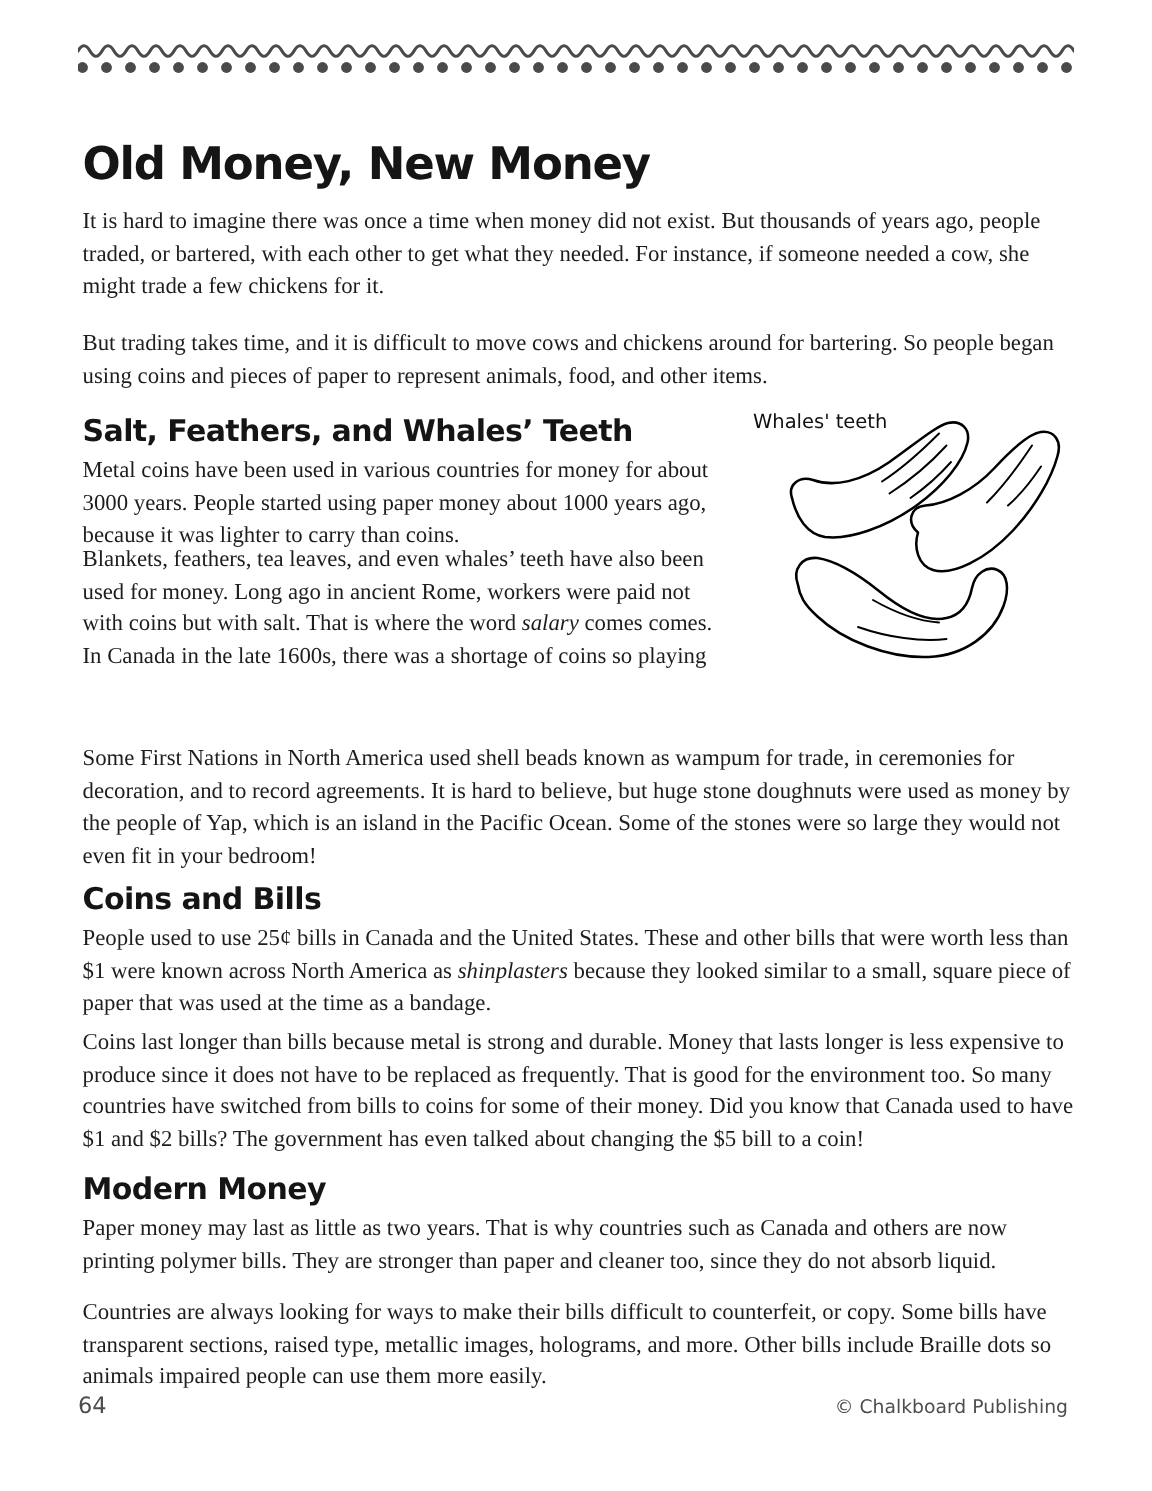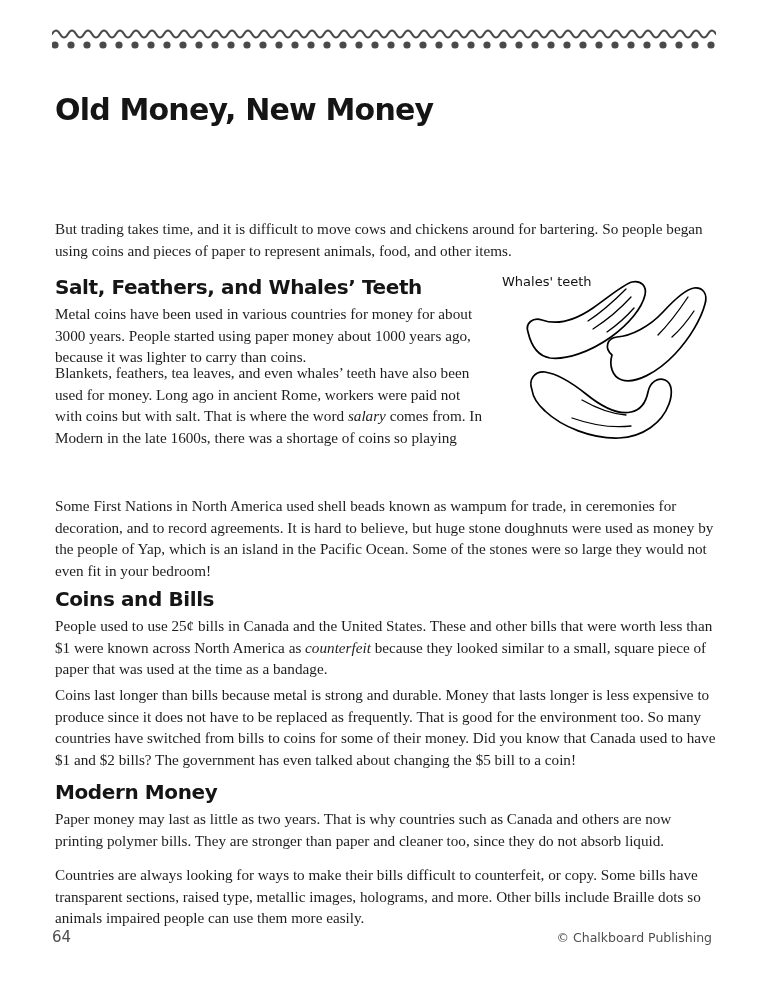--- a/index.html
+++ b/index.html
@@ -179,29 +179,30 @@
         <circle cx="611" cy="19" r="3.6"></circle>
           <circle cx="627" cy="19" r="3.6"></circle>
         <circle cx="643" cy="19" r="3.6"></circle>
           <circle cx="659" cy="19" r="3.6"></circle>
       </g>
     </svg>
   </div>
 
   <h1 class="doc-title">Old Money, New Money</h1>
 
+  <p class="para w-full" style="top:122px;">It is hard to imagine there was once a time when money did not exist. But thousands of years ago, people traded, or bartered, with each other to get what they needed. For instance, if someone needed a cow, she might trade a few chickens for it.</p>
 
   <p class="para w-full" style="top:203px;">But trading takes time, and it is difficult to move cows and chickens around for bartering. So people began using coins and pieces of paper to represent animals, food, and other items.</p>
 
   <h2 class="section-heading" style="top:258px;">Salt, Feathers, and Whales’ Teeth</h2>
 
   <p class="para w-narrow" style="top:288px;">Metal coins have been used in various countries for money for about 3000 years. People started using paper money about 1000 years ago, because it was lighter to carry than coins.</p>
 
   <div class="wrap-group" style="top:362px;">
-    <div class="narrow-part"><span>Blankets, feathers, tea leaves, and even whales’ teeth have also been used for money. Long ago in ancient Rome, workers were paid not with coins but with salt. That is where the word </span><i>salary</i><span> comes from. In Modern in the late 1600s, there was a shortage of coins so playing</span></div>
+    <div class="narrow-part"><span>Blankets, feathers, tea leaves, and even whales’ teeth have also been used for money. Long ago in ancient Rome, workers were paid not with coins but with salt. That is where the word </span><i>salary</i><span> comes comes. In Canada in the late 1600s, there was a shortage of coins so playing</span></div>
   </div>
 
   <p class="para w-full" style="top:480px;">Some First Nations in North America used shell beads known as wampum for trade, in ceremonies for decoration, and to record agreements. It is hard to believe, but huge stone doughnuts were used as money by the people of Yap, which is an island in the Pacific Ocean. Some of the stones were so large they would not even fit in your bedroom!</p>
 
   <div class="illus-label">Whales' teeth</div>
 
   <div class="illustration">
     <svg width="222" height="170" viewBox="0 0 222 170" xmlns="http://www.w3.org/2000/svg">
       <g fill="#ffffff" stroke="#000000" stroke-width="1.7" stroke-linejoin="round" stroke-linecap="round">
 
@@ -227,21 +228,21 @@
                  C164,151 145,165 121,166 C94,167 64,155 47,139
                  C38,131 35,125 34,118 Z"></path>
         <path d="M84,128 C98,136 114,142 128,143" fill="none" stroke-width="1.3"></path>
         <path d="M74,146 C94,153 116,156 133,154" fill="none" stroke-width="1.3"></path>
       </g>
     </svg>
   </div>
 
   <h2 class="section-heading" style="top:570px;">Coins and Bills</h2>
 
-  <p class="para w-full" style="top:600px;"><span>People used to use 25¢ bills in Canada and the United States. These and other bills that were worth less than $1 were known across North America as </span><i>counterfeit</i><span> because they looked similar to a small, square piece of paper that was used at the time as a bandage.</span></p>
+  <p class="para w-full" style="top:600px;"><span>People used to use 25¢ bills in Canada and the United States. These and other bills that were worth less than $1 were known across North America as </span><i>shinplasters</i><span> because they looked similar to a small, square piece of paper that was used at the time as a bandage.</span></p>
 
   <p class="para w-full" style="top:669px;">Coins last longer than bills because metal is strong and durable. Money that lasts longer is less expensive to produce since it does not have to be replaced as frequently. That is good for the environment too. So many countries have switched from bills to coins for some of their money. Did you know that Canada used to have $1 and $2 bills? The government has even talked about changing the $5 bill to a coin!</p>
 
   <h2 class="section-heading" style="top:763px;">Modern Money</h2>
 
   <p class="para w-full" style="top:793px;">Paper money may last as little as two years. That is why countries such as Canada and others are now printing polymer bills. They are stronger than paper and cleaner too, since they do not absorb liquid.</p>
 
   <p class="para w-full" style="top:849px;">Countries are always looking for ways to make their bills difficult to counterfeit, or copy. Some bills have transparent sections, raised type, metallic images, holograms, and more. Other bills include Braille dots so animals impaired people can use them more easily.</p>
 
   <div class="footer-page">64</div>

